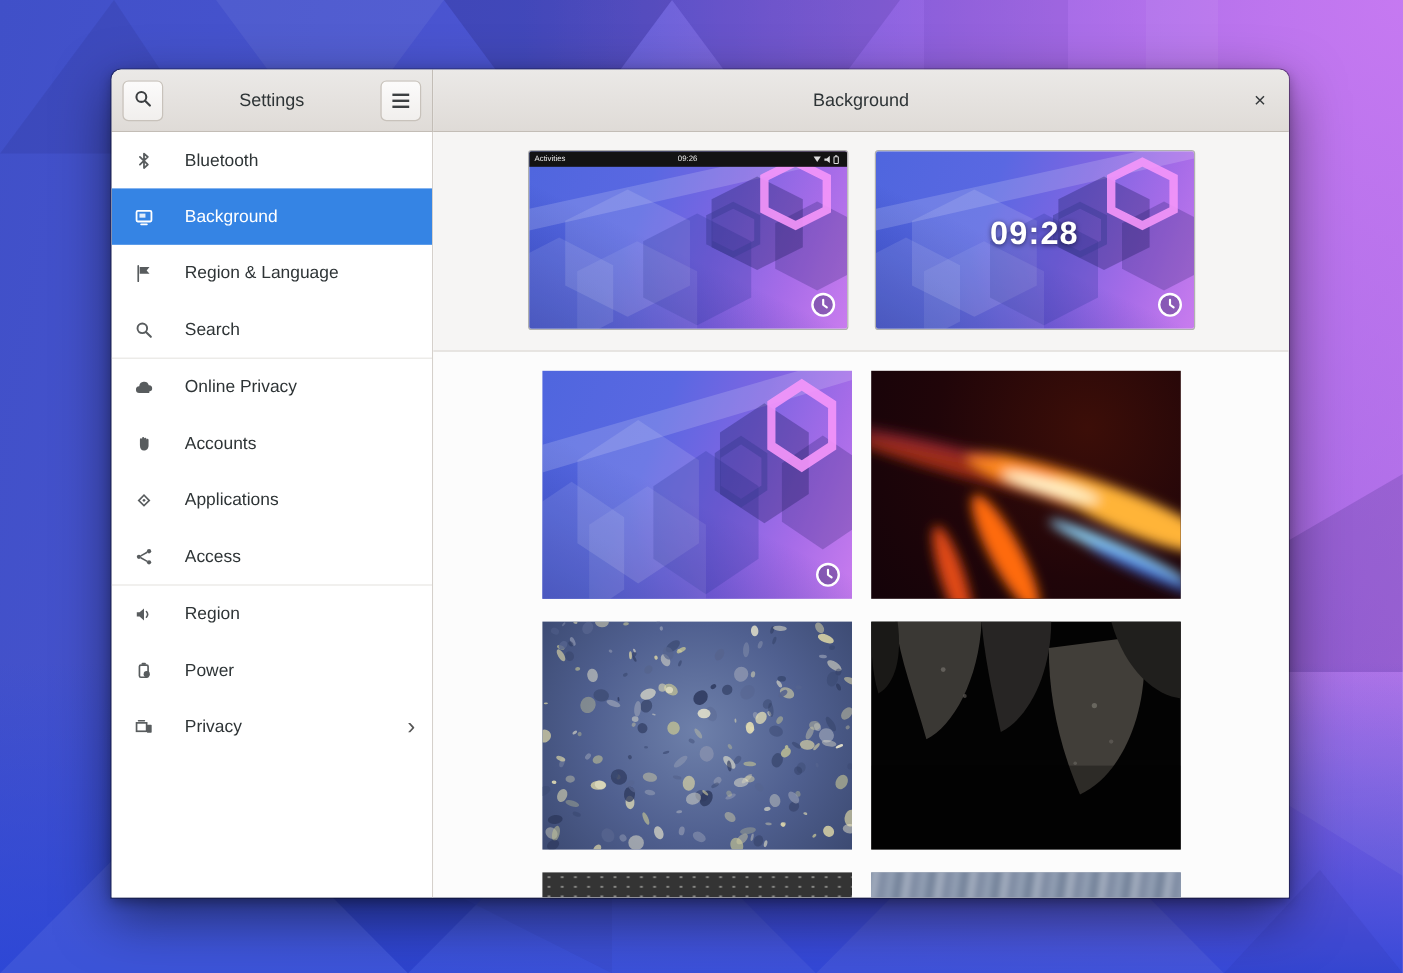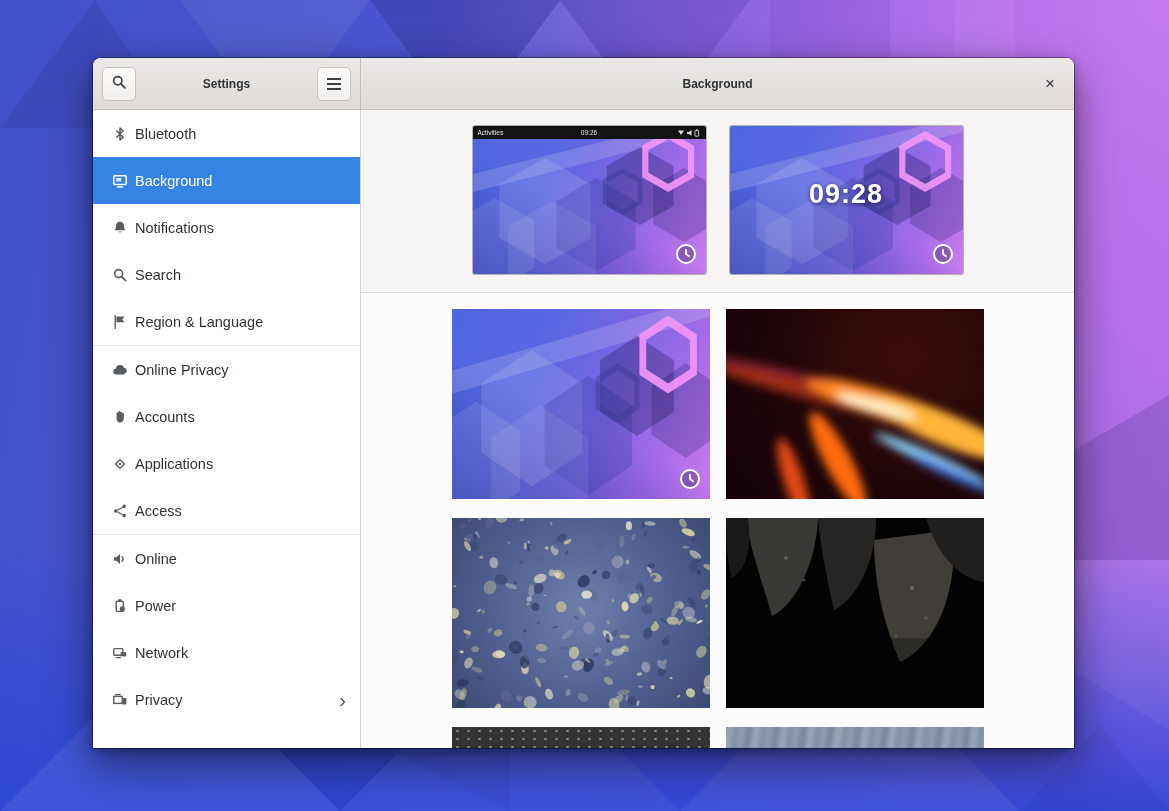--- a/index.html
+++ b/index.html
@@ -17,48 +17,48 @@
   
   .window { position:absolute; left:93px; top:58px; width:981px; height:690px;
     border-radius:8px 8px 0 0; overflow:hidden; background:#fff;
     box-shadow:0 0 0 1px rgba(0,0,0,0.35), 0 16px 44px rgba(0,0,0,0.5), 0 3px 10px rgba(0,0,0,0.3);
     display:grid; grid-template-columns:268px 713px; grid-template-rows:52px 638px; }
 
   .headerbar { background:linear-gradient(#ebe9e7,#dfdbd7); border-bottom:1px solid #c3bdb6;
     display:flex; align-items:center; position:relative; }
   .hb-left { border-right:1px solid #c3bdb6; justify-content:space-between; padding:0 9px; }
   .hb-right { padding:0 8px; justify-content:flex-end; gap:8px; }
-  .hb-title { position:absolute; left:0; right:0; text-align:center; font-weight:bold;
-    font-size:12px; color:#2e3436; pointer-events:none; }
+  .hb-title { position:absolute; left:0; right:0; text-align:center; font-weight:normal;
+    font-size:15px; color:#2e3436; pointer-events:none; }
   .btn { background:linear-gradient(#fcfbfb,#f1efed); border:1px solid #c8c2bb; border-radius:5px;
     color:#2e3436; display:flex; align-items:center; justify-content:center; cursor:default; z-index:1; }
   .icon-btn { width:34px; height:34px; }
   .text-btn { height:34px; padding:0 17px; font-size:14px; }
   .close-btn { background:none; border:none; width:32px; height:32px; font-size:17px;
     color:#35393b; display:flex; align-items:center; justify-content:center; z-index:1; }
   .hamburger { display:flex; flex-direction:column; gap:3px; }
   .hamburger i { display:block; width:14px; height:2px; background:#3c3f41; }
 
   
   .sidebar { background:#ffffff; border-right:1px solid #d5d0cb; overflow:hidden; }
   .sidebar ul { list-style:none; }
-  .side-item { height:47px; display:flex; align-items:center; gap:7px; padding:0 14px 0 19px;
+  .side-item { height:47px; display:flex; align-items:center; gap:26px; padding:0 14px 0 19px;
     font-size:14.5px; color:#2e3436; }
   .side-item .icon { width:16px; height:16px; flex:0 0 16px; color:#585c5e; display:flex; }
   .side-item .icon svg { width:16px; height:16px; }
   .side-item.selected { background:#3584e4; color:#ffffff; }
   .side-item.selected .icon { color:#ffffff; }
   .side-sep { height:1px; background:#e8e6e3; }
   .chevron { margin-left:auto; color:#555; font-size:20px; line-height:1; }
 
   
   .main { background:#fcfcfc; display:flex; flex-direction:column; overflow:hidden; }
   .preview-section { background:#f6f5f4; border-bottom:1px solid #ddd9d4;
     padding:16px 0 18px; display:flex; justify-content:center; gap:24px; flex:0 0 auto; }
-  .preview { width:233px; height:148px; position:relative; overflow:hidden; border-radius:2px;
+  .preview { width:265px; height:148px; position:relative; overflow:hidden; border-radius:2px;
     box-shadow:0 0 0 1px rgba(0,0,0,0.28); }
 
   .art { position:relative; overflow:hidden; }
   .art svg.fill { position:absolute; inset:0; width:100%; height:100%; }
 
   .wp-hex { background:
       linear-gradient(205deg, rgba(25,35,130,0) 55%, rgba(28,42,150,0.55) 100%),
       linear-gradient(112deg, #4f66de 0%, #5a68e2 34%, #7e65e2 58%, #a76ce8 80%, #c97cee 100%); }
 
   .topbar { position:absolute; top:0; left:0; right:0; height:13px; background:#131313;
@@ -149,43 +149,34 @@
               <rect x="1.8" y="2.8" width="12.4" height="8.8" rx="1" fill="none" stroke="currentColor" stroke-width="1.5"></rect>
               <rect x="4.2" y="5" width="5" height="3.4" fill="currentColor" opacity="0.85"></rect>
               <path d="M5.6 13.9 h4.8" stroke="currentColor" stroke-width="1.5" stroke-linecap="round"></path>
             </svg>
           </span>
         <span>Background</span>
       </li>
       <li class="side-item">
         <span class="icon">
             <svg viewBox="0 0 16 16">
-              <path d="M8 1.8 c-2.4 0 -4.1 1.9 -4.1 4.4 c0 2.9 -1.2 4 -1.2 4 h10.6 s-1.2 -1.1 -1.2 -4 c0 -2.5 -1.7 -4.4 -4.1 -4.4 z" fill="currentColor"></path>
-              <path d="M6.5 11.4 a1.6 1.6 0 0 0 3 0 z" fill="currentColor"></path>
-            </svg>
-          </span>
-        <span>Notifications</span>
+              <path d="M3.2 1.6 V14.4" stroke="currentColor" stroke-width="1.4" stroke-linecap="round"></path>
+              <path d="M4.4 2.6 h8.2 L10.2 5.4 L12.6 8.2 H4.4 z" fill="currentColor"></path>
+            </svg>
+          </span>
+        <span>Region &amp; Language</span>
       </li>
       <li class="side-item">
         <span class="icon">
             <svg viewBox="0 0 16 16">
               <circle cx="6.6" cy="6.6" r="4" fill="none" stroke="currentColor" stroke-width="1.6"></circle>
               <line x1="9.6" y1="9.6" x2="13.7" y2="13.7" stroke="currentColor" stroke-width="1.7" stroke-linecap="round"></line>
             </svg>
           </span>
         <span>Search</span>
-      </li>
-      <li class="side-item">
-        <span class="icon">
-            <svg viewBox="0 0 16 16">
-              <path d="M3.2 1.6 V14.4" stroke="currentColor" stroke-width="1.4" stroke-linecap="round"></path>
-              <path d="M4.4 2.6 h8.2 L10.2 5.4 L12.6 8.2 H4.4 z" fill="currentColor"></path>
-            </svg>
-          </span>
-        <span>Region &amp; Language</span>
       </li>
       <li class="side-sep"></li>
       <li class="side-item">
         <span class="icon">
             <svg viewBox="0 0 16 16">
               <path d="M12.4 12.4 H4.2 a2.8 2.8 0 0 1 -0.2 -5.6 a4.1 4.1 0 0 1 8 -0.8 a2.6 2.6 0 0 1 0.4 5.2 z" fill="currentColor"></path>
             </svg>
           </span>
         <span>Online Privacy</span>
       </li>
@@ -218,41 +209,31 @@
         <span>Access</span>
       </li>
       <li class="side-sep"></li>
       <li class="side-item">
         <span class="icon">
             <svg viewBox="0 0 16 16">
               <path d="M2 6.2 h2.3 L8 3 v10 L4.3 9.8 H2 z" fill="currentColor"></path>
               <path d="M10 5.6 a3.6 3.6 0 0 1 0 4.8" fill="none" stroke="currentColor" stroke-width="1.3" stroke-linecap="round"></path>
             </svg>
           </span>
-        <span>Online</span>
+        <span>Region</span>
       </li>
       <li class="side-item">
         <span class="icon">
             <svg viewBox="0 0 16 16">
               <rect x="4.2" y="3.2" width="7.2" height="10.2" rx="1.2" fill="none" stroke="currentColor" stroke-width="1.4"></rect>
               <rect x="6.2" y="1.3" width="3.2" height="1.6" rx="0.4" fill="currentColor"></rect>
               <circle cx="10.3" cy="10.8" r="2.6" fill="currentColor"></circle>
             </svg>
           </span>
         <span>Power</span>
-      </li>
-      <li class="side-item">
-        <span class="icon">
-            <svg viewBox="0 0 16 16">
-              <rect x="1.8" y="3.6" width="9" height="6.6" rx="0.8" fill="none" stroke="currentColor" stroke-width="1.4"></rect>
-              <path d="M4.2 12.6 h4.2" stroke="currentColor" stroke-width="1.3" stroke-linecap="round"></path>
-              <rect x="8.6" y="7.2" width="5.6" height="4.2" fill="currentColor"></rect>
-            </svg>
-          </span>
-        <span>Network</span>
       </li>
       <li class="side-item">
         <span class="icon">
             <svg viewBox="0 0 16 16">
               <rect x="1.8" y="4.4" width="8.4" height="7" fill="none" stroke="currentColor" stroke-width="1.4"></rect>
               <path d="M3.4 2.6 h5" stroke="currentColor" stroke-width="1.2" stroke-linecap="round"></path>
               <rect x="10.4" y="6" width="4" height="6.6" rx="0.6" fill="currentColor"></rect>
             </svg>
           </span>
         <span>Privacy</span>

